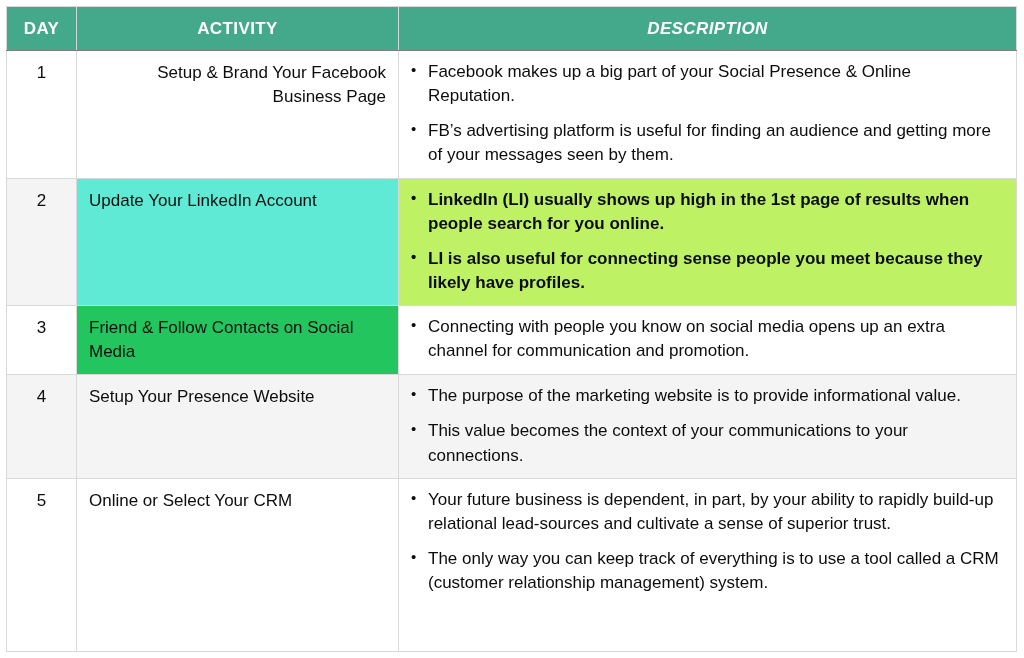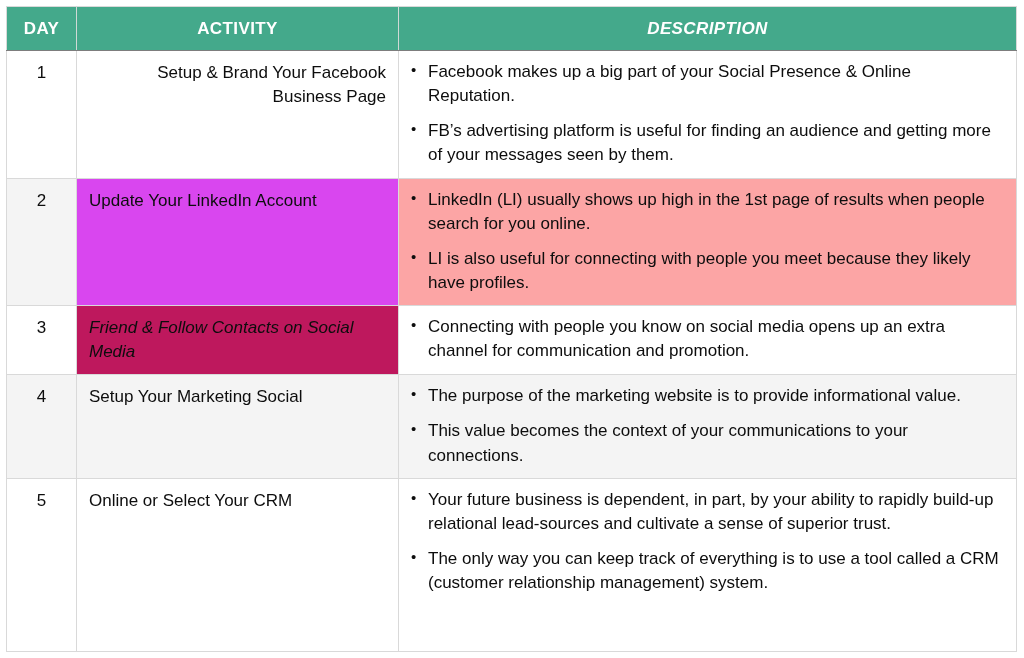--- a/index.html
+++ b/index.html
@@ -117,42 +117,42 @@
         <td class="desc" style="background: rgb(255, 255, 255);">
           <ul class="bullets">
             <li>Facebook makes up a big part of your Social Presence &amp; Online Reputation.</li>
             <li>FB’s advertising platform is useful for finding an audience and getting more of your messages seen by them.</li>
           </ul>
         </td>
       </tr>
 
       <tr class="alt">
         <td class="day" style="background: rgb(244, 244, 244);">2</td>
-        <td class="activity" style="background: #d946ef;">Update Your LinkedIn Account</td>
-        <td class="desc" style="background: #fca5a5;">
+        <td class="activity" style="background: #5eead4;">Update Your LinkedIn Account</td>
+        <td class="desc" style="background: #bef264; font-weight: bold;">
           <ul class="bullets">
             <li>LinkedIn (LI) usually shows up high in the 1st page of results when people search for you online.</li>
-            <li>LI is also useful for connecting with people you meet because they likely have profiles.</li>
+            <li>LI is also useful for connecting sense people you meet because they likely have profiles.</li>
           </ul>
         </td>
       </tr>
 
       <tr class="plain">
         <td class="day" style="background: rgb(255, 255, 255);">3</td>
-        <td class="activity" style="background: #be185d; font-style: italic;">Friend &amp; Follow Contacts on Social Media</td>
+        <td class="activity" style="background: #22c55e;">Friend &amp; Follow Contacts on Social Media</td>
         <td class="desc" style="background: rgb(255, 255, 255);">
           <ul class="bullets">
             <li>Connecting with people you know on social media opens up an extra channel for communication and promotion.</li>
           </ul>
         </td>
       </tr>
 
       <tr class="alt">
         <td class="day" style="background: rgb(244, 244, 244);">4</td>
-        <td class="activity" style="background: rgb(244, 244, 244);">Setup Your Marketing Social</td>
+        <td class="activity" style="background: rgb(244, 244, 244);">Setup Your Presence Website</td>
         <td class="desc" style="background: rgb(244, 244, 244);">
           <ul class="bullets">
             <li>The purpose of the marketing website is to provide informational value.</li>
             <li>This value becomes the context of your communications to your connections.</li>
           </ul>
         </td>
       </tr>
 
       <tr class="plain">
         <td class="day" style="background: rgb(255, 255, 255); padding-bottom: 45.875px;">5</td>

